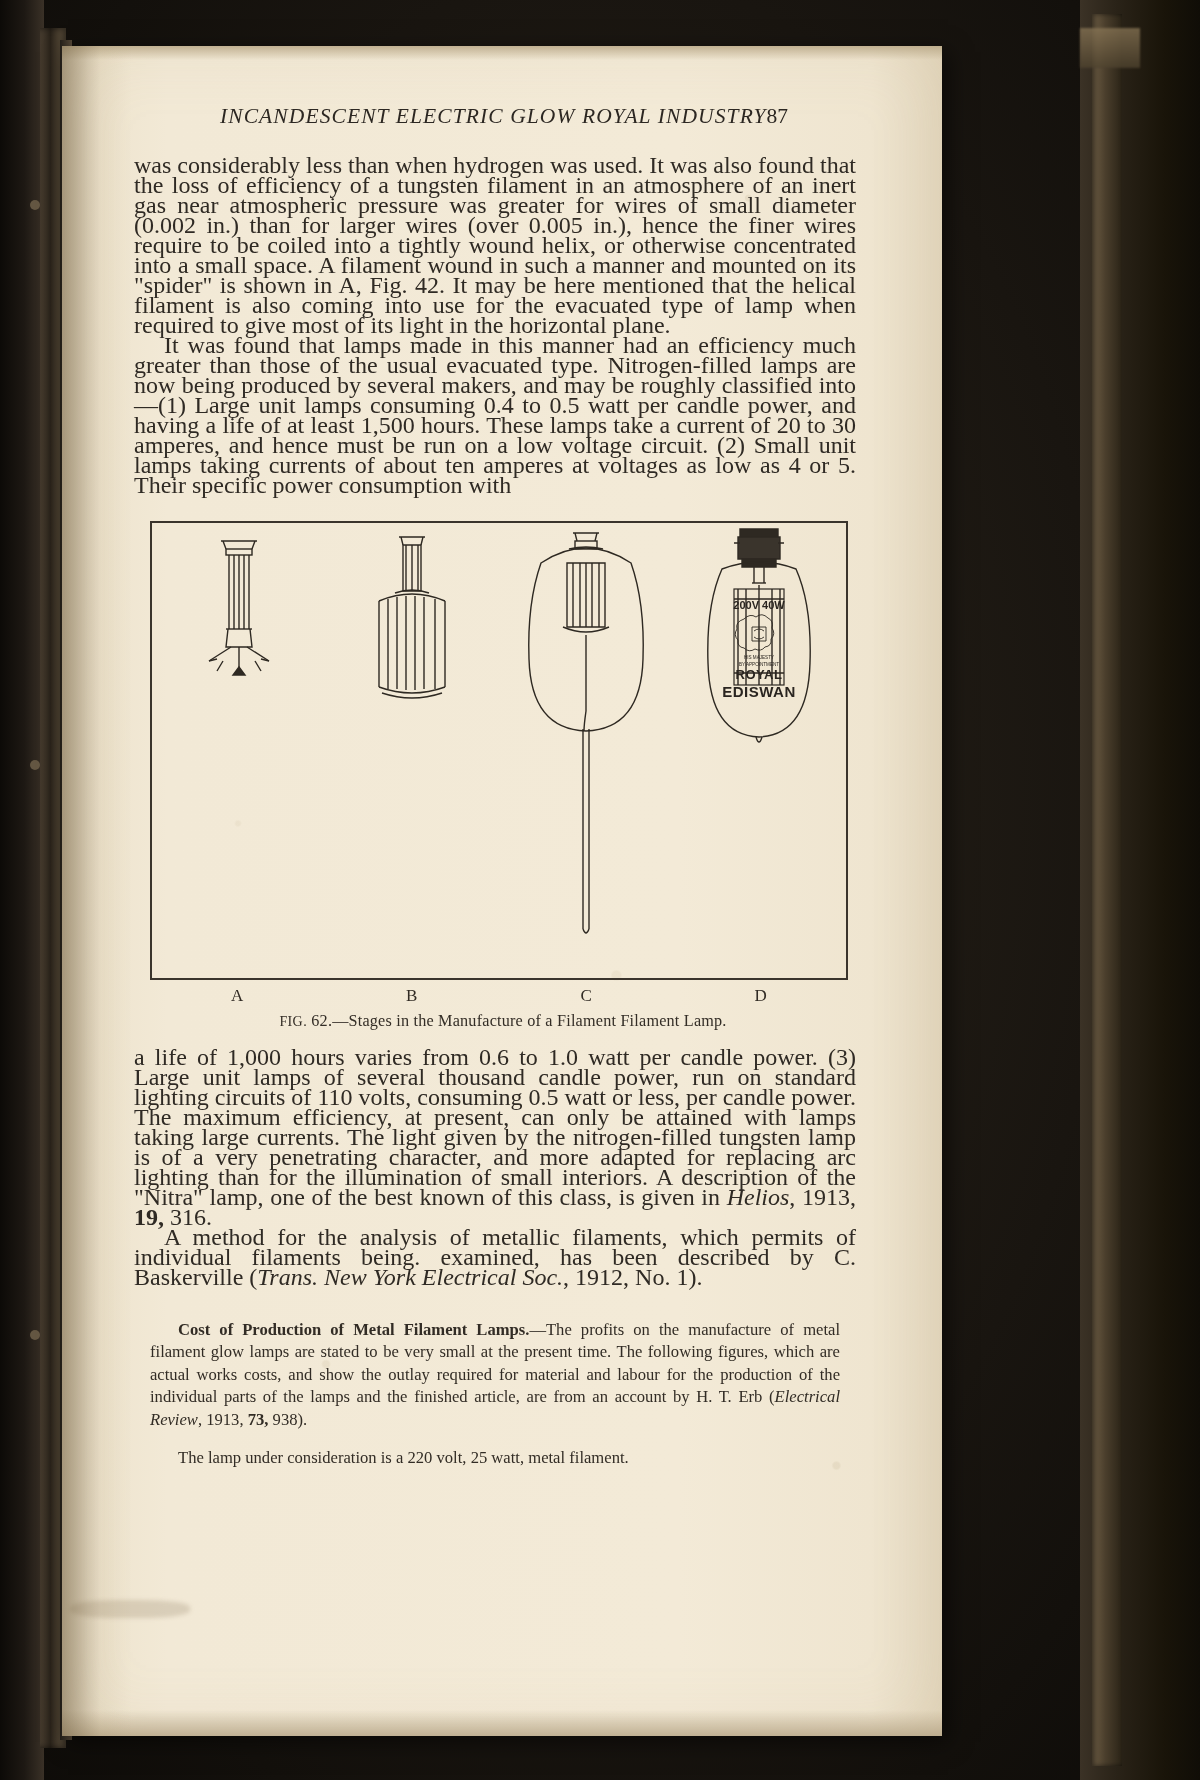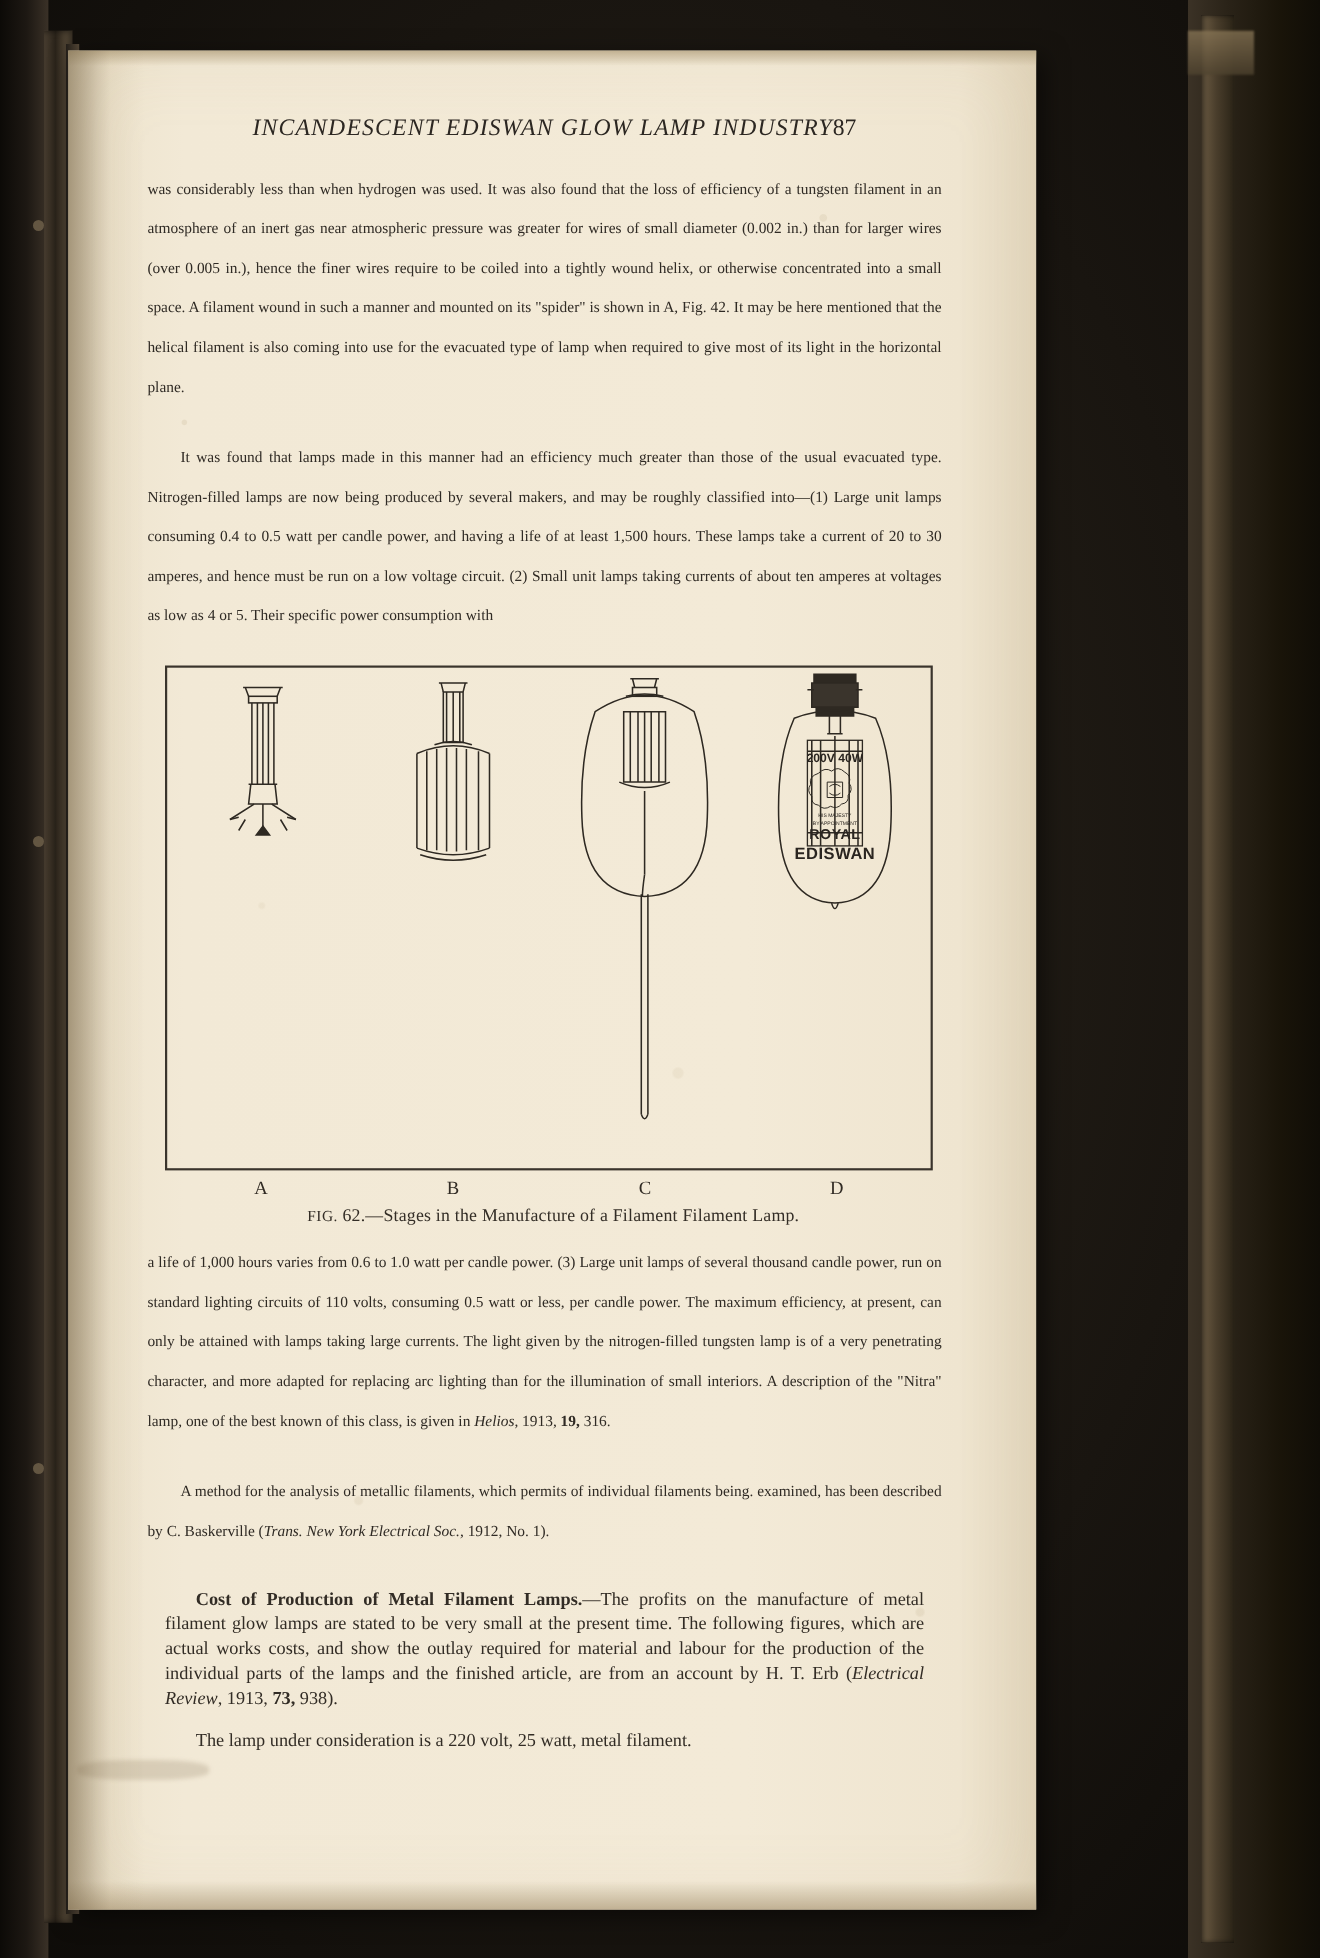--- a/index.html
+++ b/index.html
@@ -137,28 +137,28 @@
     margin: 0 0 26px 0;
     padding-left: 18px;
   }
   .running-head .folio {
     font-style: normal;
     letter-spacing: 0;
   }
 
   p.body {
     margin: 0;
-    font-size: 14px;
-    line-height: 36px;
+    font-size: 24px;
+    line-height: 20px;
     color: #2f2a24;
     text-align: justify;
     text-justify: inter-word;
     hyphens: none;
   }
-  p.body.indent { text-indent: 30px; margin-top: 28px; }
+  p.body.indent { text-indent: 30px; }
 
   
   .figure-wrap {
     margin: 26px 0 0 0;
   }
   .figure-box {
     position: relative;
     border: 2px solid #3a342c;
     height: 455px;
     margin: 0 8px 0 16px;
@@ -239,21 +239,21 @@
 
   <div class="page">
     <div class="page-top-fray"></div>
     <div class="page-bottom-fray"></div>
     <div class="page-grain"></div>
     <div class="page-gutter-shade"></div>
 
     <div class="content">
 
       <div class="running-head">
-        <span>INCANDESCENT EDISWAN GLOW LAMP INDUSTRY</span><span class="folio">87</span>
+        <span>INCANDESCENT ELECTRIC GLOW ROYAL INDUSTRY</span><span class="folio">87</span>
       </div>
 
       <p class="body">was considerably less than when hydrogen was used.  It was also found that the loss of efficiency of a tungsten filament in an atmosphere of an inert gas near atmospheric pressure was greater for wires of small diameter (0.002 in.) than for larger wires (over 0.005 in.), hence the finer wires require to be coiled into a tightly wound helix, or otherwise concentrated into a small space.  A filament wound in such a manner and mounted on its "spider" is shown in A, Fig. 42.  It may be here mentioned that the helical filament is also coming into use for the evacuated type of lamp when required to give most of its light in the horizontal plane.</p>
 
       <p class="body indent">It was found that lamps made in this manner had an efficiency much greater than those of the usual evacuated type.  Nitrogen-filled lamps are now being produced by several makers, and may be roughly classified into—(1) Large unit lamps consuming 0.4 to 0.5 watt per candle power, and having a life of at least 1,500 hours.  These lamps take a current of 20 to 30 amperes, and hence must be run on a low voltage circuit.  (2) Small unit lamps taking currents of about ten amperes at voltages as low as 4 or 5.  Their specific power consumption with</p>
 
       <div class="figure-wrap">
         <div class="figure-box">
           <div class="lamps">
 

